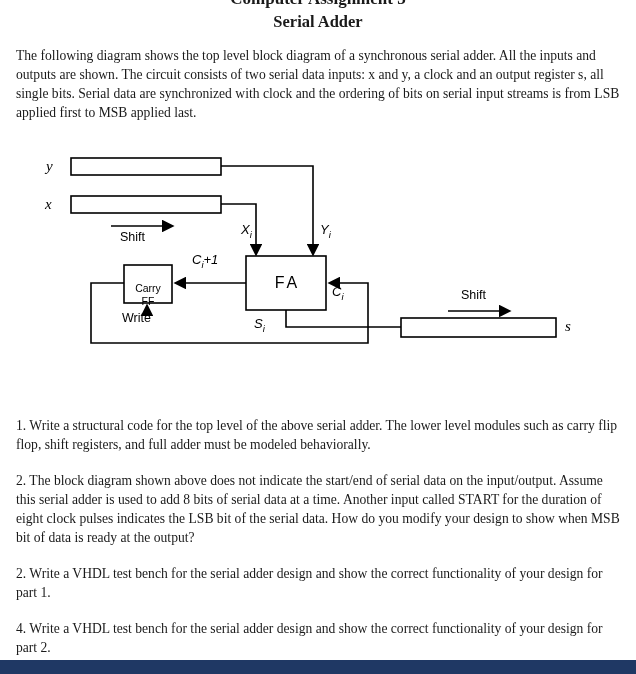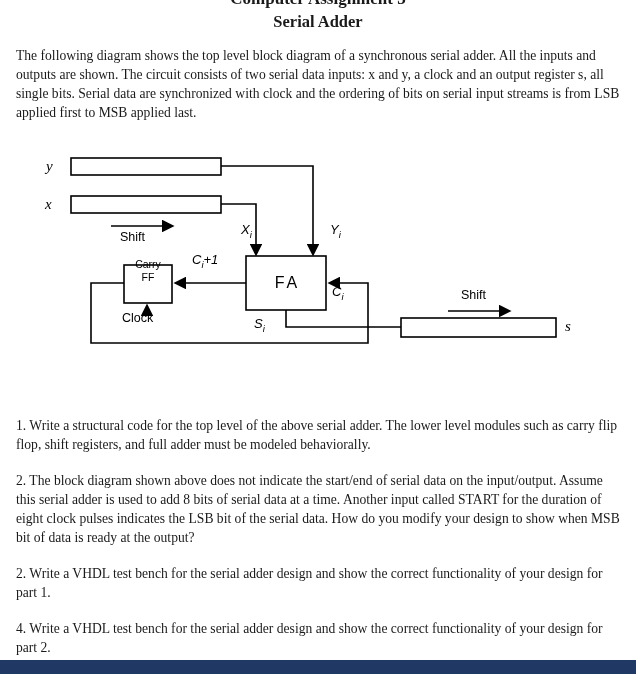--- a/index.html
+++ b/index.html
@@ -38,21 +38,21 @@
   }
   .sig{
     position:absolute;font-size:13px;font-style:italic;color:#000;white-space:nowrap;
   }
   .sig sub{font-size:9.5px;}
   .boxlabel{
     position:absolute;display:flex;align-items:center;justify-content:center;
     text-align:center;color:#000;
   }
   .fa-label{left:230px;top:108px;width:83px;height:54px;font-size:16px;letter-spacing:3px;}
-  .carry-label{left:108px;top:105px;width:48px;height:36px;font-size:10.5px;line-height:1.2;}
+  .carry-label{left:108px;top:129px;width:48px;height:36px;font-size:10.5px;line-height:1.2;}
   
   .footer-bar{position:absolute;left:0;right:0;bottom:0;height:14px;}
 </style>
 </head>
 <body>
 
 <div class="content">
 
   <div class="clipped-title">
     <span>Computer Assignment 3</span>
@@ -85,24 +85,24 @@
       <rect x="108" y="117" width="48" height="38" fill="#ffffff" stroke="#000" stroke-width="1.6"></rect>
       <rect x="385" y="170" width="155" height="19" fill="#ffffff" stroke="#000" stroke-width="1.6"></rect>
     </svg>
 
     <span class="varlabel" style="left:30px;top:10px;">y</span>
     <span class="varlabel" style="left:29px;top:48px;">x</span>
     <span class="varlabel" style="left:549px;top:170px;">s</span>
 
     <span class="dlabel" style="left:104px;top:82px;">Shift</span>
     <span class="dlabel" style="left:445px;top:140px;">Shift</span>
-    <span class="dlabel" style="left:106px;top:163px;">Clock</span>
+    <span class="dlabel" style="left:106px;top:163px;">Write</span>
 
     <span class="sig" style="left:225px;top:74px;"><span>X</span><sub>i</sub></span>
-    <span class="sig" style="left:314px;top:74px;"><span>Y</span><sub>i</sub></span>
+    <span class="sig" style="left:304px;top:74px;"><span>Y</span><sub>i</sub></span>
     <span class="sig" style="left:176px;top:104px;text-align:right;"><span>C</span><sub>i</sub><span>+1</span></span>
     <span class="sig" style="left:316px;top:104px;margin-top:32px;"><span>C</span><sub>i</sub></span>
     <span class="sig" style="left:238px;top:168px;"><span>S</span><sub>i</sub></span>
 
     <div class="boxlabel fa-label">FA</div>
     <div class="boxlabel carry-label">
       <span><span>Carry</span><br><span>FF</span></span>
     </div>
   </div>
 

